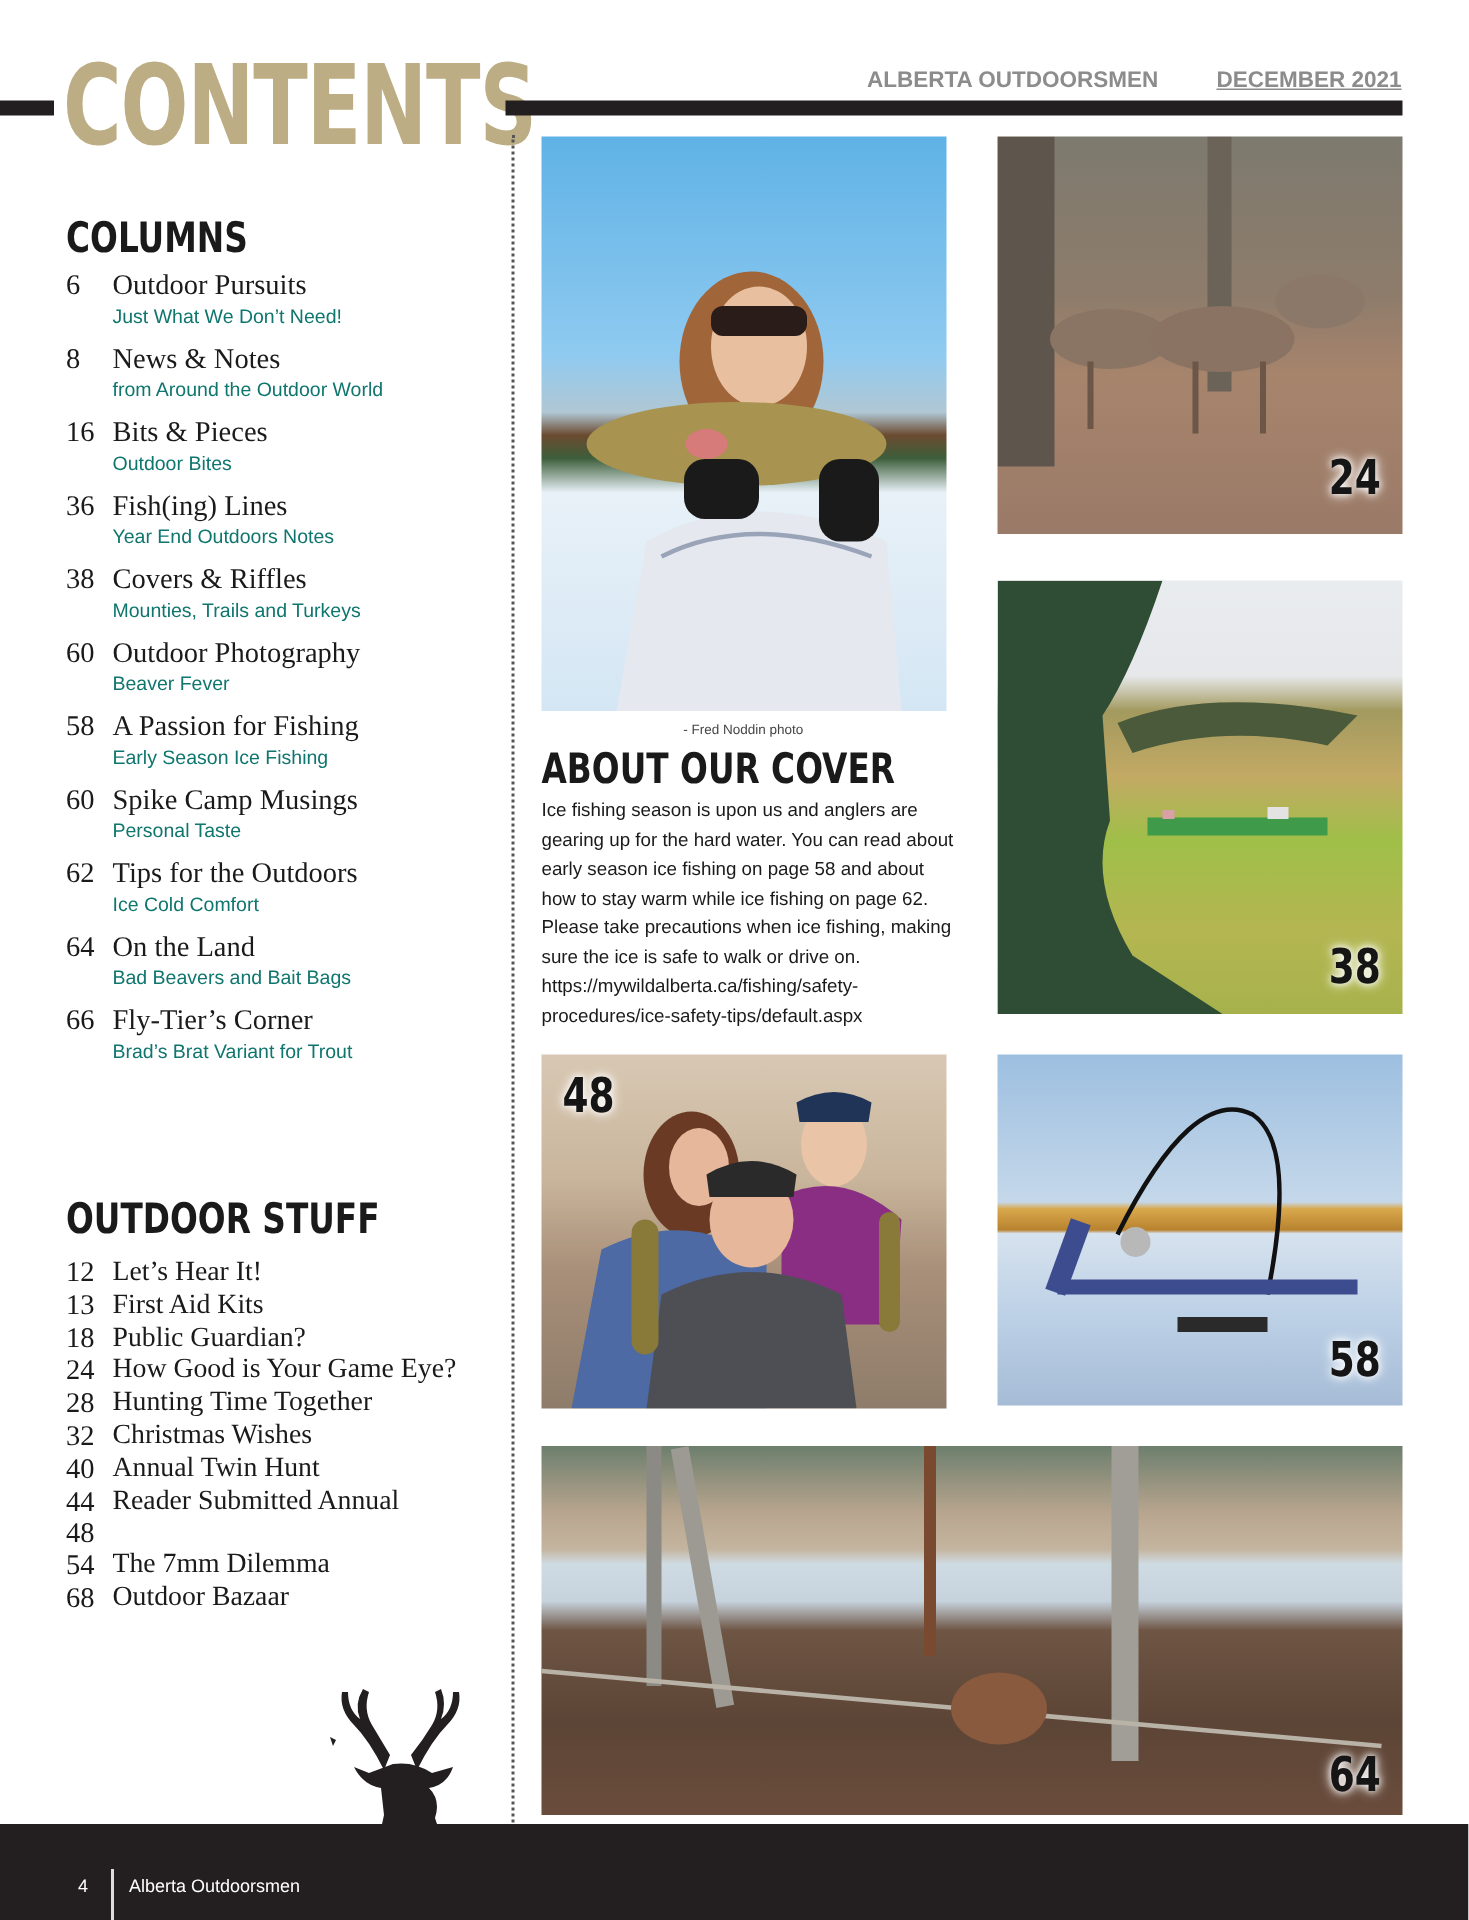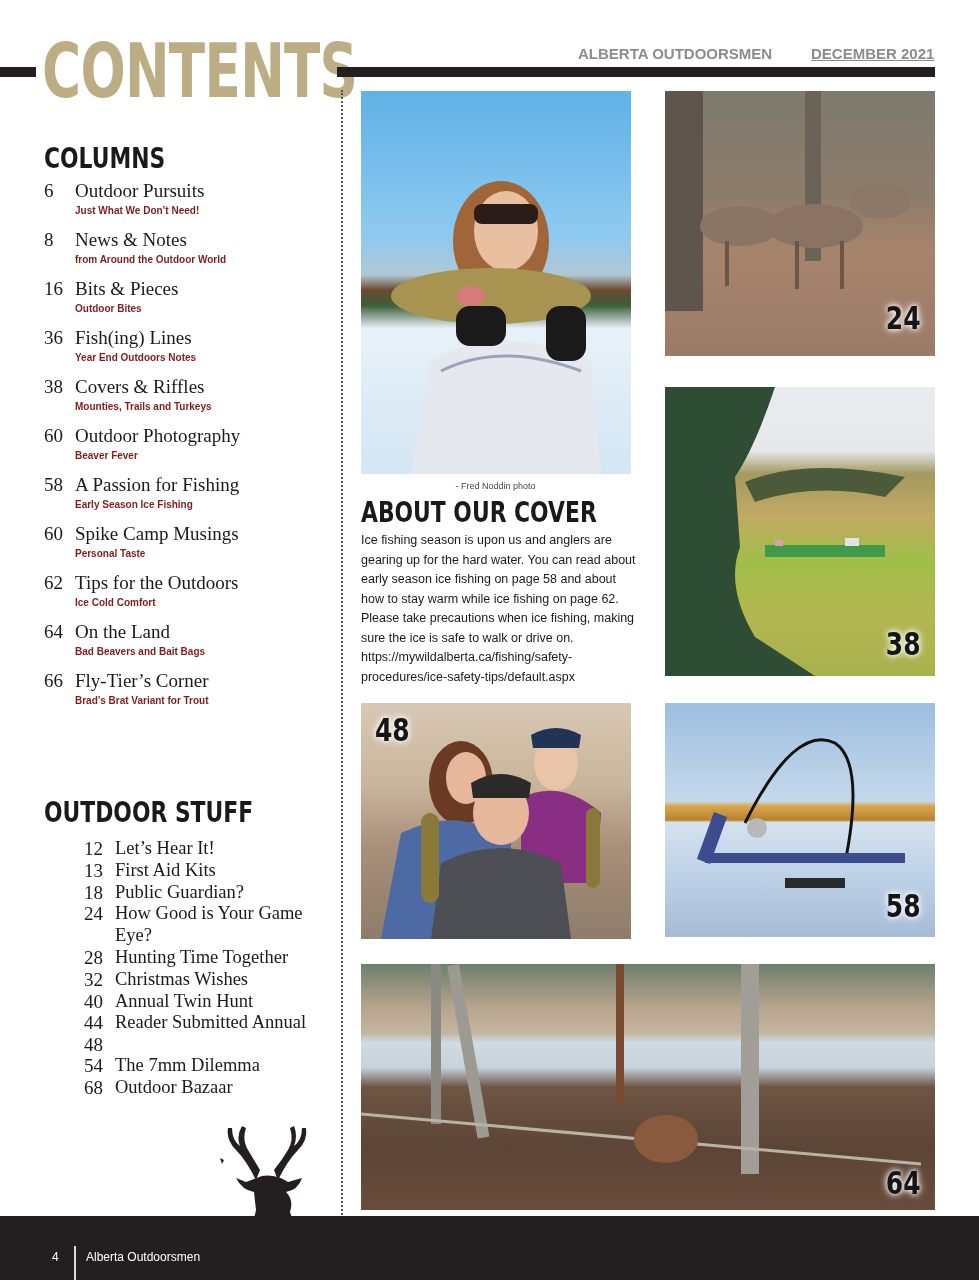--- a/index.html
+++ b/index.html
@@ -11,23 +11,23 @@
   .title{left:42px;top:34px;font-family:"DejaVu Sans",sans-serif;font-weight:bold;font-size:74px;line-height:74px;color:#bcad84;letter-spacing:-1px;transform:scaleX(0.72);transform-origin:left top;}
   .mag{left:578px;top:45px;font-size:15px;font-weight:bold;color:#8c8c8c;}
   .date{left:811px;top:45px;font-size:15px;font-weight:bold;color:#8c8c8c;text-decoration:underline;}
   .dots{left:341px;top:90px;width:0;height:1125px;border-left:2px dotted #555;}
   
   .sec-h{font-family:"DejaVu Sans",sans-serif;font-weight:bold;font-size:28px;line-height:30px;color:#1a1a1a;transform:scaleX(0.78);transform-origin:left top;white-space:nowrap;}
   .col-list{left:44px;top:180px;width:290px;}
   .col-item{display:flex;margin-bottom:8px;}
   .num{width:31px;flex:none;font-family:"Liberation Serif",serif;font-size:19px;line-height:21px;}
   .col-text .t{font-family:Liberation Serif, serif;font-size:19px;line-height:21px;}
-  .col-text .s{font-size:10px;line-height:20px;color:#7f1d1d;font-weight:bold;}
+  .col-text .s{font-size:13px;line-height:20px;color:#0f766e;}
   .stuff-list{left:44px;top:838px;width:290px;}
-  .stuff-item{display:flex;font-family:"Liberation Serif",serif;font-size:18.5px;line-height:21.8px;margin-left:40px;}
+  .stuff-item{display:flex;font-family:"Liberation Serif",serif;font-size:18.5px;line-height:21.8px;}
   
   .photo{position:absolute;overflow:hidden;}
   .badge{position:absolute;font-family:"DejaVu Sans",sans-serif;font-weight:bold;font-size:32px;color:#151515;transform:scaleX(0.78);transform-origin:right top;text-shadow:0 0 6px #fff,0 0 10px #fff;}
   .credit{left:360px;top:481px;width:271px;text-align:center;font-size:9px;color:#444;}
   .about-h{left:361px;top:498px;}
   .about-p{left:361px;top:531px;width:275px;font-size:12.5px;line-height:19.5px;color:#1a1a1a;}
   
   .footer{left:0;top:1216px;width:979px;height:64px;background:#231f20;}
   .pg{left:52px;top:1250px;color:#fff;font-size:12px;}
   .fdiv{left:74px;top:1246px;width:2px;height:34px;background:#ddd;}

